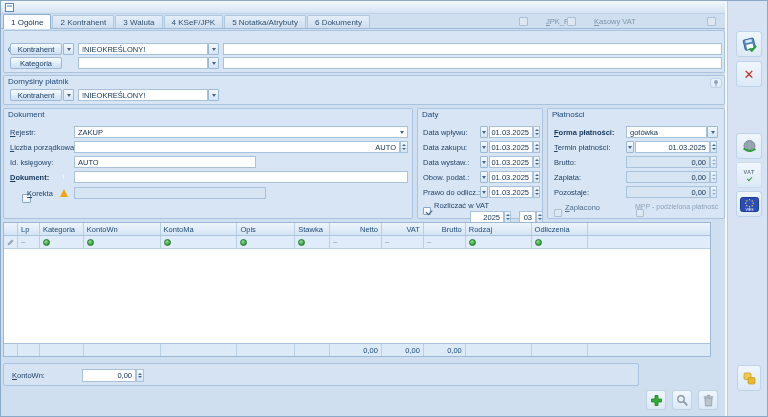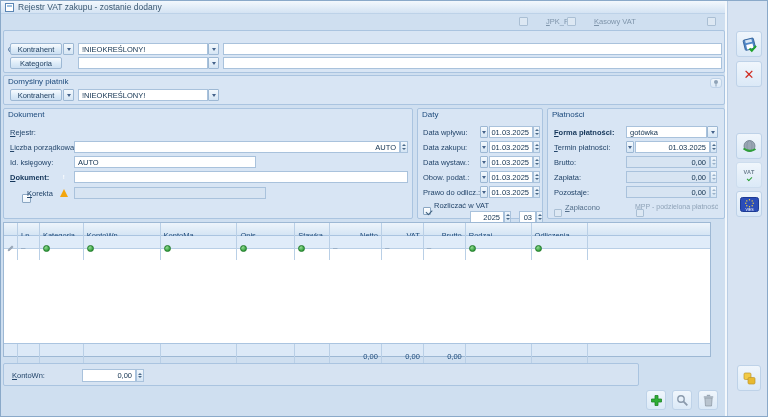--- a/index.html
+++ b/index.html
@@ -65,21 +65,21 @@
   .warn { width:0; height:0; border-left:4.5px solid transparent; border-right:4.5px solid transparent;
     border-bottom:8.5px solid #f3a50c; position:relative; }
   .warn::after { content:"!"; position:absolute; left:-1.2px; top:1.5px; font-size:6px; font-weight:bold; color:#fff; }
 
   
   .grid { border:1px solid #9db8d4; background:#fff; }
   .grow { display:flex; width:100%; position:absolute; left:0; }
   .gh { top:0; height:13px; background:linear-gradient(#edf4fb,#d5e5f4); border-bottom:1px solid #aac4e0; }
   .gf { top:13px; height:13px; background:#e0ecf9; border-bottom:1px solid #b9cfe6; }
   .gs { bottom:0; height:13px; background:#dce9f7; border-top:1px solid #aac4e0; }
-  .gc { border-right:1px solid #b9cfe6; display:flex; align-items:center; padding:12px 3px;
+  .gc { border-right:1px solid #b9cfe6; display:flex; align-items:center; padding:0 3px;
     font-size:7.5px; color:#1d4a7a; height:100%; overflow:hidden; white-space:nowrap; }
   .gc.num { justify-content:flex-end; }
   .w0{width:14px}.w1{width:22px}.w2{width:44px}.w3{width:77px}.w4{width:77px}.w5{width:58px}
   .w6{width:35px}.w7{width:52px}.w8{width:42px}.w9{width:42px}.w10{width:66px}.w11{width:57px}.w12{width:122px;border-right:none}
   .funnel { width:7px; height:7px; border-radius:50%; flex:0 0 auto;
     background:radial-gradient(circle at 35% 30%,#93dc93,#2f9c38 75%); border:1px solid #1f7a2a; }
   .dash { font-size:8px; color:#7d93ab; line-height:1; }
 
   
   .panel { border:1px solid #aac4e0; border-radius:2px; background:#d6e3f2; }
@@ -93,28 +93,35 @@
   .vat-chk { width:5px; height:3px; border-left:1.4px solid #2fa139; border-bottom:1.4px solid #2fa139;
     transform:rotate(-45deg); margin-top:2px; }
 </style>
 </head>
 <body>
 
 <div class="win">
 
   <div class="r titlebar">
     <span class="appicon"></span>
-    <span class="title">Rejestr VAT zakupu - zostanie dodany</span>
     <span class="wcwrap">
       <span class="wc min"></span>
       <span class="wc rest"></span>
       <span class="wc cls"></span>
     </span>
   </div>
 
+  <div class="r tabstrip">
+    <span class="tab active ak">1 Ogólne</span>
+    <span class="tab ak">2 Kontrahent</span>
+    <span class="tab ak">3 Waluta</span>
+    <span class="tab ak">4 KSeF/JPK</span>
+    <span class="tab ak">5 Notatka/Atrybuty</span>
+    <span class="tab ak">6 Dokumenty</span>
+  </div>
   <div class="r tgl" style="left:518px; top:16px;">
     <span class="chk dis"></span>
     <span class="ak">JPK_FA</span>
   </div>
   <div class="r tgl" style="left:566px; top:16px;">
     <span class="chk dis"></span>
     <span class="ak">Kasowy VAT</span>
   </div>
   <div class="r tgl" style="left:706px; top:16px; color:#5f7a94;">
     <span class="chk dis"></span>
@@ -154,20 +161,24 @@
       </div>
     <div class="r inp" style="left:74px; top:13px; width:130px; height:12px;">!NIEOKREŚLONY!</div>
     <div class="r cbo" style="left:204px; top:13px; width:11px; height:12px;">
         <i class="arr"></i>
       </div>
   </div>
 
   <div class="r grp" style="left:2px; top:107px; width:410px; height:111px;">
     <span class="r gtitle" style="left:4px; top:1px;">Dokument</span>
     <span class="r lbl ak" style="left:6px; top:19px;">Rejestr:</span>
+    <div class="r inp" style="left:70px; top:17px; width:334px; height:12px;">
+      <span>ZAKUP</span>
+      <i class="arr" style="margin-left:auto;"></i>
+    </div>
     <span class="r lbl ak" style="left:6px; top:34px;">Liczba porządkowa:</span>
     <div class="r inp rt" style="left:70px; top:32px; width:326px; height:12px;">AUTO</div>
     <div class="r spin" style="left:396px; top:32px; width:8px; height:12px;">
         <i class="u"></i>
         <i class="d"></i>
       </div>
     <span class="r lbl" style="left:6px; top:49px;">Id. księgowy:</span>
     <div class="r inp" style="left:70px; top:47px; width:182px; height:12px;">AUTO</div>
     <span class="r lbl b ak" style="left:6px; top:64px;">Dokument:</span>
     <span class="r warn" style="left:56px; top:63px;"></span>

